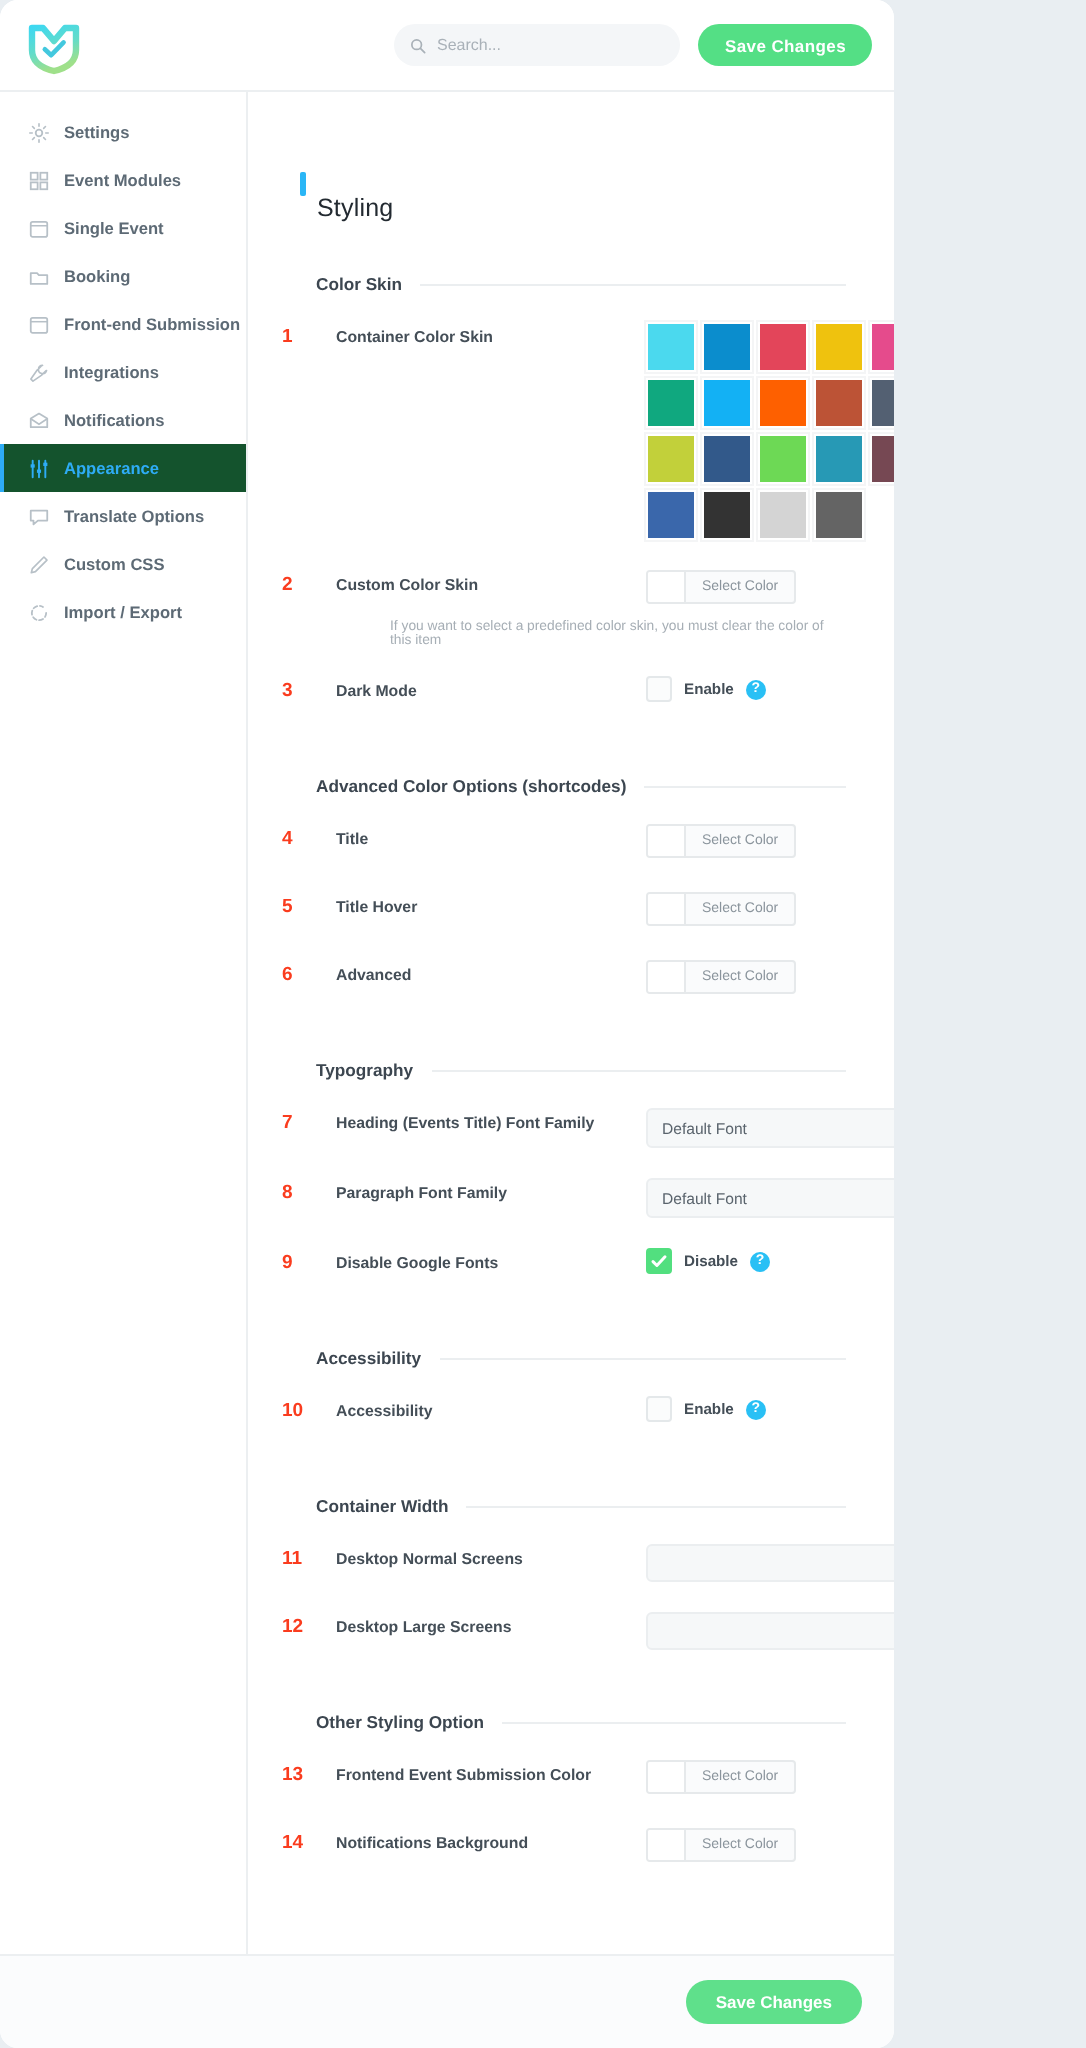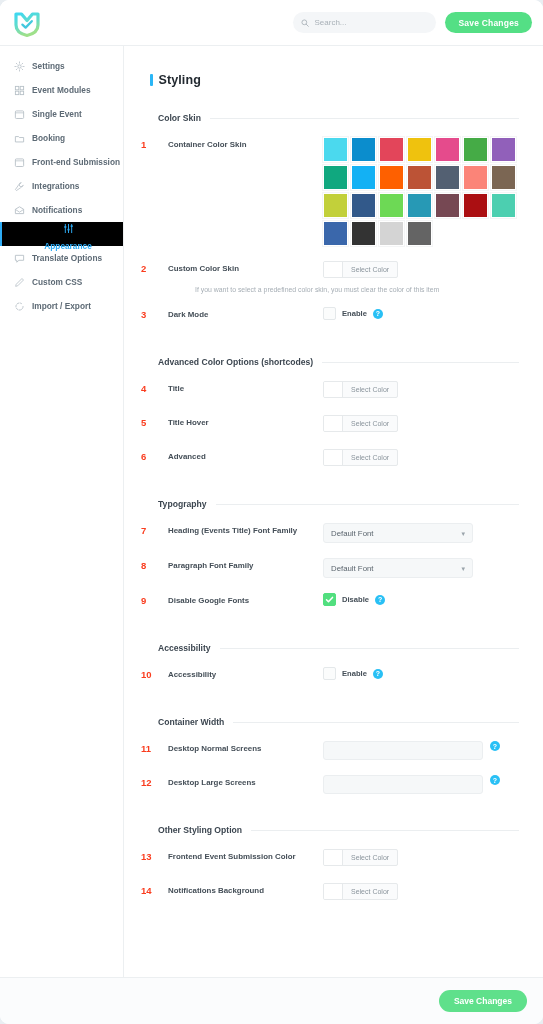--- a/index.html
+++ b/index.html
@@ -5,21 +5,21 @@
 <style>
   * { box-sizing: border-box; margin: 0; padding: 0; }
   html, body {
     width: 543px; height: 1024px;
     background: #e9eef2;
     font-family: "Liberation Sans", sans-serif;
     -webkit-font-smoothing: antialiased;
   }
   #app {
     position: relative;
-    width: 543px; height: 1024px;
+    width: 447px; height: 1024px;
     background: #ffffff;
     border-radius: 9px;
     overflow: hidden;
     display: flex;
     flex-direction: column;
   }
 
   
   .header {
     height: 46px;
@@ -82,37 +82,36 @@
     padding-left: 11px;
     border-left: 2px solid transparent;
     font-size: 8.3px;
     color: #5d6a75;
     font-weight: bold;
     cursor: pointer;
     white-space: nowrap;
   }
   .nav-item .nav-ic { flex: 0 0 12px; width:12px; height:12px; display:flex; align-items:center; justify-content:center; color:#b7c0c7; }
   .nav-item.active {
-    background: #000000;
+    background: #14532d;
     border-left-color: #2eacf5;
     color: #2eacf5;
-    flex-direction: column;
   }
   .nav-item.active .nav-ic { color: #2eacf5; }
 
   
   .main {
     flex: 1 1 auto;
     background: #fff;
     padding: 27px 24px 0 17px;
     overflow: hidden;
   }
   .page-title-row { display: flex; align-items: center; gap: 6px; margin-bottom: 26px; padding-left: 9px; }
   .title-bar { width: 2.5px; height: 12px; background: #2ab6f6; border-radius: 1px; }
-  .page-title { font-size: 12.5px; font-weight: bold; color: #232a31; letter-spacing: .1px; }
+  .page-title { font-size: 12.5px; font-weight: normal; color: #232a31; letter-spacing: .1px; margin-top: 24px; }
 
   .section-head {
     display: flex; align-items: center; gap: 9px;
     margin: 0 0 14px 17px;
   }
   .section-head .sh-text {
     font-size: 8.6px; font-weight: bold; color: #3c4650; white-space: nowrap;
   }
   .section-head .sh-rule { flex: 1 1 auto; height: 1px; background: #ebeef0; }
 

